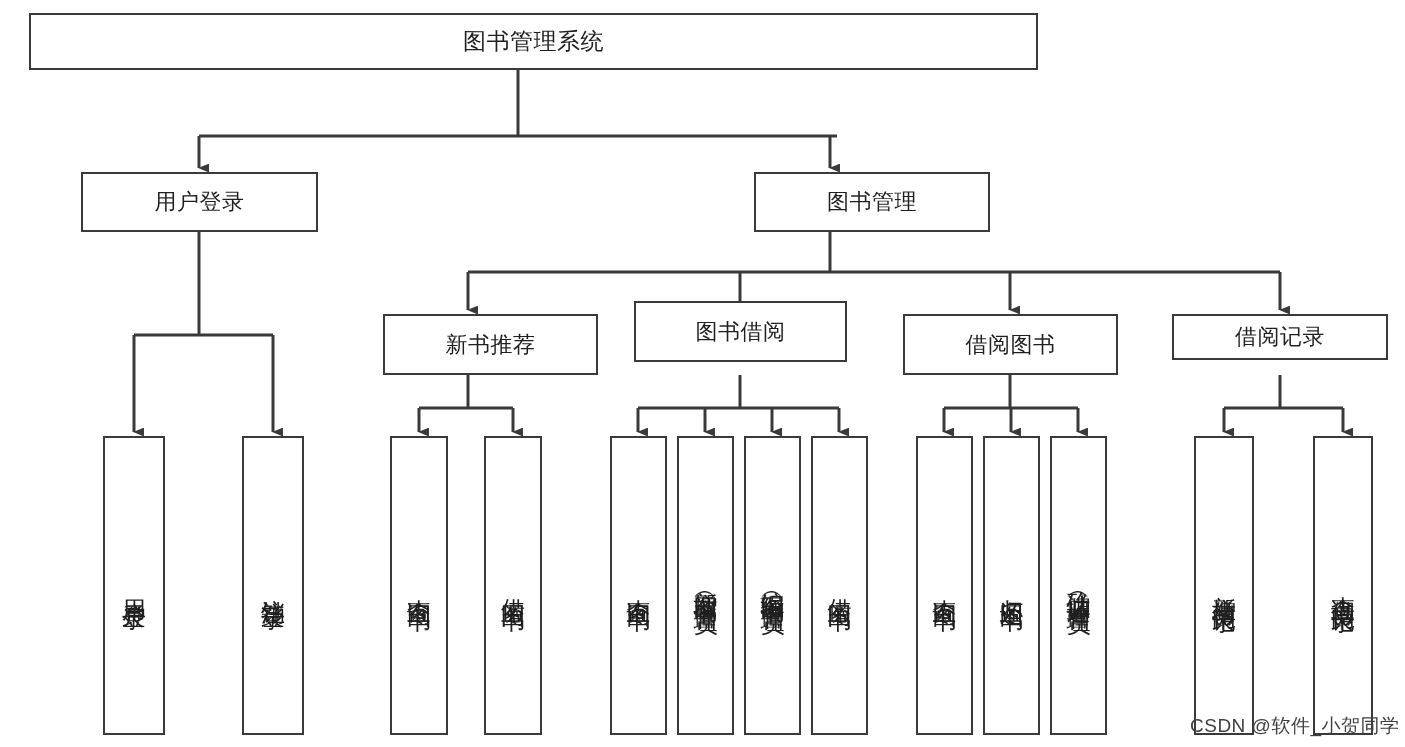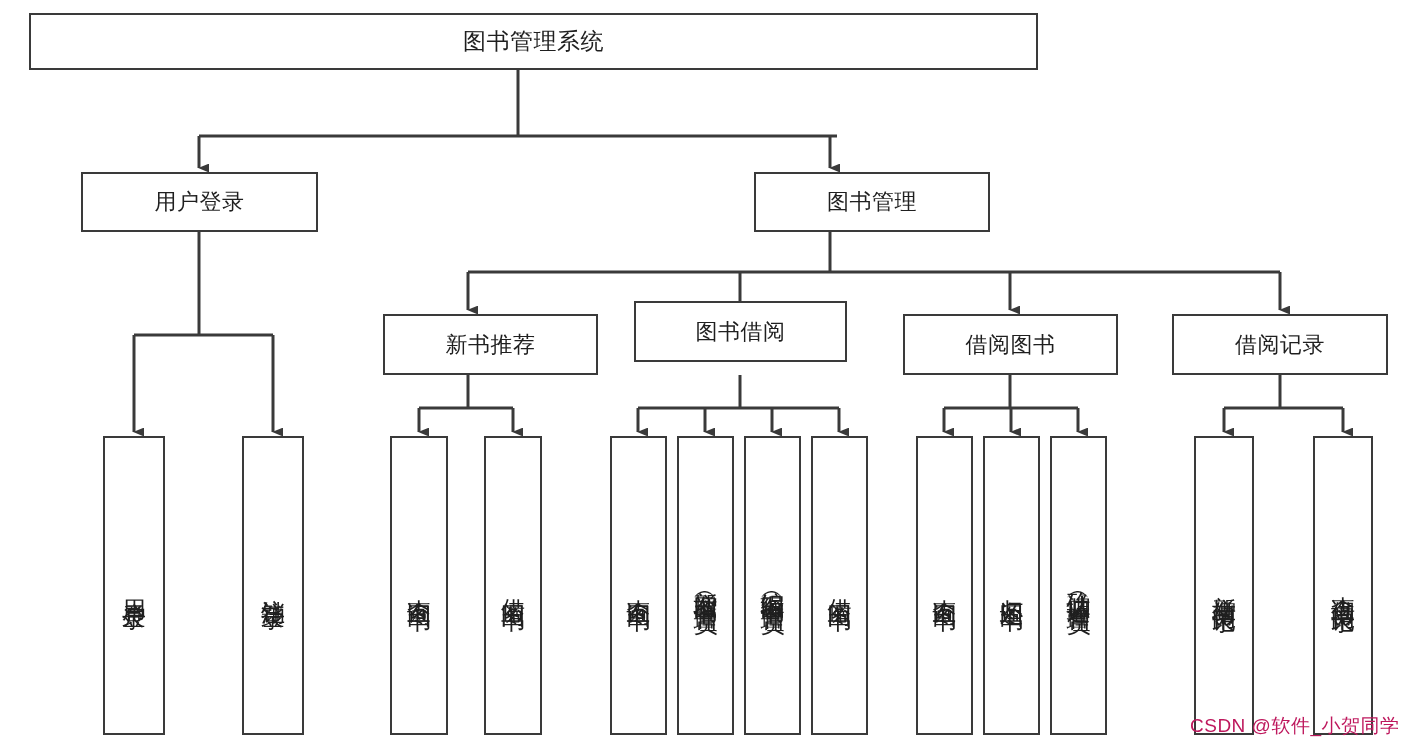--- a/index.html
+++ b/index.html
@@ -50,21 +50,21 @@
     writing-mode: vertical-rl;
     text-orientation: upright;
     font-size: 24px;
     letter-spacing: 3px;
   }
   .node.root .node-label {
     font-size: 23px;
   }
   .watermark {
     position: absolute;
-    color: #be185d;
+    color: #404040;
     font-size: 19px;
     white-space: nowrap;
     letter-spacing: 0.5px;
   }
 </style>
 </head>
 <body>
 
 <div id="diagram-root">
 
@@ -131,21 +131,21 @@
 
   <div class="node horizontal" style="left: 383px; top: 314px; width: 215px; height: 61px;">
     <span class="node-label">新书推荐</span>
   </div>
   <div class="node horizontal" style="left: 634px; top: 301px; width: 213px; height: 61px;">
     <span class="node-label">图书借阅</span>
   </div>
   <div class="node horizontal" style="left: 903px; top: 314px; width: 215px; height: 61px;">
     <span class="node-label">借阅图书</span>
   </div>
-  <div class="node horizontal" style="left: 1172px; top: 314px; width: 216px; height: 61px;">
+  <div class="node horizontal" style="left: 1172px; top: 314px; width: 216px; height: 46px;">
     <span class="node-label">借阅记录</span>
   </div>
 
   <div class="node vertical" style="left: 103px; top: 436px; width: 62px; height: 299px;">
     <span class="node-label">用户登录</span>
   </div>
   <div class="node vertical" style="left: 242px; top: 436px; width: 62px; height: 299px;">
     <span class="node-label">注销登录</span>
   </div>
   <div class="node vertical" style="left: 390px; top: 436px; width: 58px; height: 299px;">

